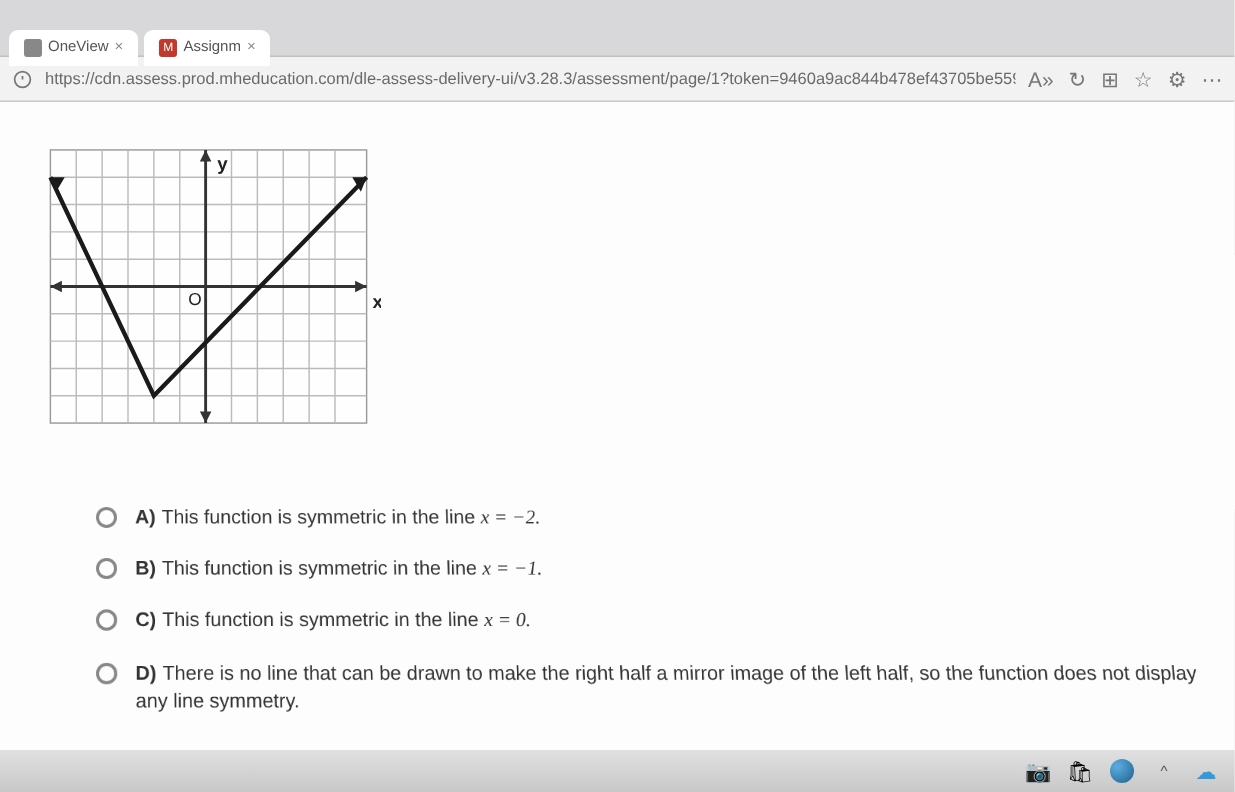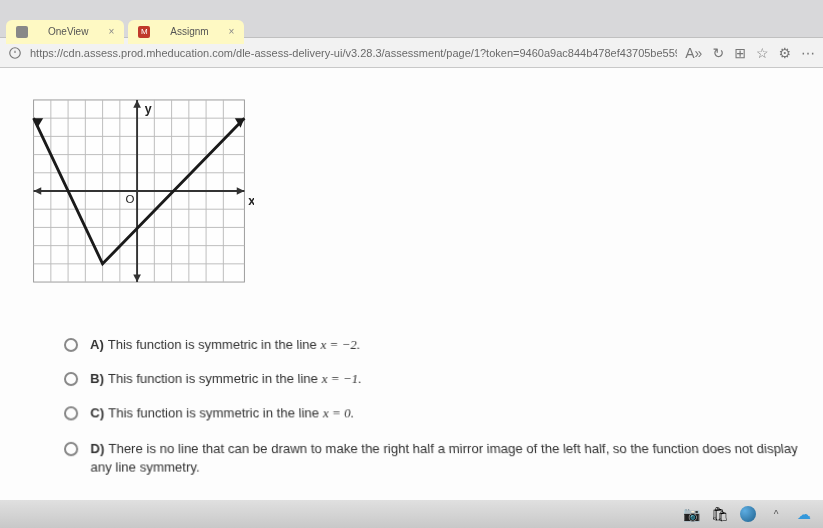--- a/index.html
+++ b/index.html
@@ -13,28 +13,28 @@
     .browser-chrome {
       background: #d8d8da;
       height: 38px;
       display: flex;
       align-items: center;
       padding: 0 6px;
       gap: 4px;
       border-bottom: 1px solid #c0c0c0;
     }
     .tab {
-      background: #fef9c3;
+      background: #ffffff;
       border-radius: 6px 6px 0 0;
       padding: 4px 10px;
       font-size: 10px;
       color: #555;
       display: flex;
       align-items: center;
-      gap: 20px;
+      gap: 4px;
       height: 24px;
       margin-top: 26px;
     }
     .tab-icon-box {
       width: 12px; height: 12px;
       background: #888; border-radius: 2px;
       display: inline-block;
     }
     .tab-icon-m {
       width: 12px; height: 12px;

